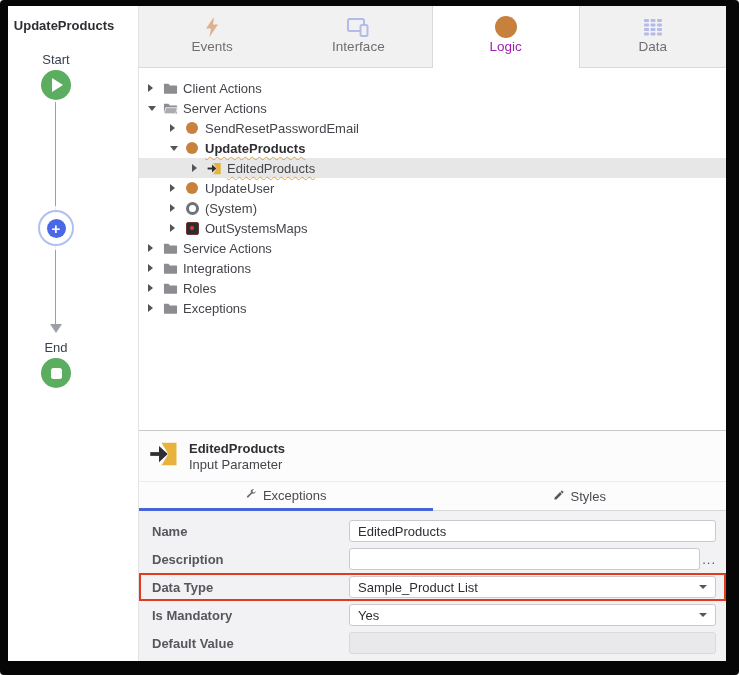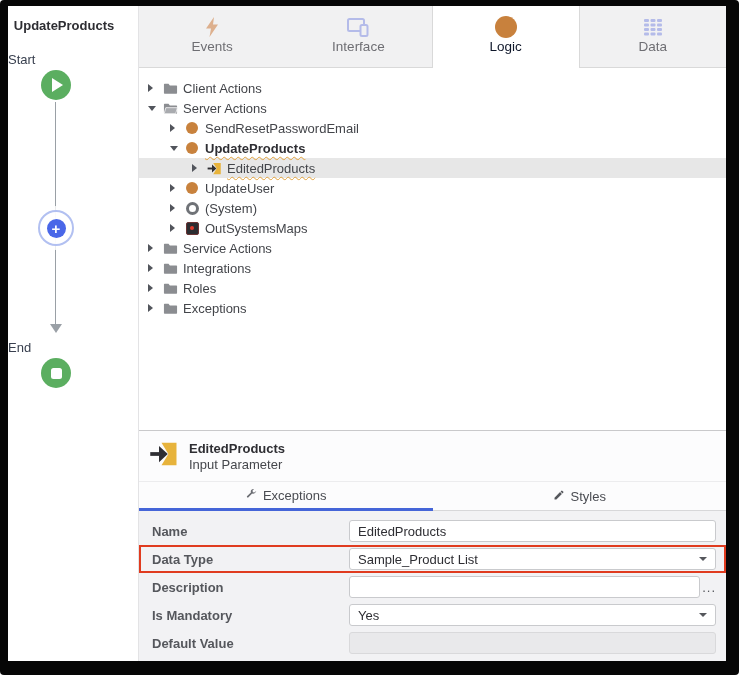--- a/index.html
+++ b/index.html
@@ -3,40 +3,40 @@
 <meta charset="utf-8">
 <style>
   * { margin:0; padding:0; box-sizing:border-box; }
   html,body { width:739px; height:675px; background:#fff; font-family:"Liberation Sans","DejaVu Sans",sans-serif; }
   .frame { position:absolute; left:0; top:0; width:739px; height:675px; background:#060606; border-radius:4px; }
   .app { position:absolute; left:8px; top:6px; width:718px; height:655px; background:#fff; overflow:hidden; display:flex; }
 
   
   .flow-panel { width:131px; flex:none; position:relative; background:#fff; border-right:1px solid #e3e3e5; }
   .flow-title { position:absolute; top:12px; left:0; width:112px; text-align:center; font-size:13px; font-weight:bold; color:#2e2e33; }
-  .flow-label { position:absolute; width:96px; font-size:13px; color:#39404f; }
+  .flow-label { position:absolute; width:96px; text-align:center; font-size:13px; color:#39404f; }
   .start-label { top:46px; left:0; }
   .end-label { top:334px; left:0; }
   .node { position:absolute; width:30px; height:30px; border-radius:50%; background:#5bae60; display:flex; align-items:center; justify-content:center; }
   .node-start { top:64px; left:33px; }
   .node-end { top:352px; left:33px; }
   .play-tri { width:0; height:0; border-left:11px solid #fff; border-top:7px solid transparent; border-bottom:7px solid transparent; margin-left:3px; }
   .stop-sq { width:11px; height:11px; background:#fff; border-radius:2.5px; }
   .flow-line { position:absolute; left:47px; top:96px; width:0; height:222px; border-left:1.5px solid #9aa0a6; }
   .flow-arrowhead { position:absolute; left:42px; top:318px; width:0; height:0; border-top:9px solid #9aa0a6; border-left:6px solid transparent; border-right:6px solid transparent; }
   .plus-wrap { position:absolute; left:30px; top:204px; width:36px; height:36px; border:2px solid #b2c0f1; border-radius:50%; background:rgba(255,255,255,.95); display:flex; align-items:center; justify-content:center; box-shadow:0 0 0 4px rgba(255,255,255,.8); }
   .plus-btn { width:19px; height:19px; border-radius:50%; background:#4a67e8; color:#fff; display:flex; align-items:center; justify-content:center; font-size:15px; font-weight:bold; line-height:1; }
 
   
   .right-panel { flex:1; min-width:0; display:flex; flex-direction:column; }
 
   .tab-bar { height:62px; flex:none; background:#f1f1f2; border-bottom:1px solid #d9d9d9; display:flex; }
   .tab { flex:1; display:flex; flex-direction:column; align-items:center; padding-top:9px; gap:0; font-size:13.5px; color:#6e6e73; }
   .tab .tab-icon { height:24px; display:flex; align-items:center; justify-content:center; }
-  .tab.selected { background:#fff; border-left:1px solid #d9d9d9; border-right:1px solid #d9d9d9; margin-bottom:-1px; color:#0f172a; }
+  .tab.selected { background:#fff; border-left:1px solid #d9d9d9; border-right:1px solid #d9d9d9; margin-bottom:-1px; color:#a21caf; }
   .logic-dot { width:22px; height:22px; border-radius:50%; background:#c8813d; }
 
   
   .tree { flex:1; background:#fff; padding-top:10px; overflow:hidden; }
   .tree-row { height:20px; display:flex; align-items:center; font-size:13px; color:#43454a; padding-left:9px; }
   .tree-row.lvl1 { padding-left:31px; }
   .tree-row.lvl2 { padding-left:53px; }
   .tree-row.selected { background:#e7e7e7; }
   .tw { width:14px; flex:none; display:flex; align-items:center; }
   .tw.collapsed::before { content:""; border-left:5px solid #52555c; border-top:4px solid transparent; border-bottom:4px solid transparent; }
@@ -296,33 +296,33 @@
 
       <div class="props">
 
         <div class="prow">
           <span class="plabel">Name</span>
           <span class="pctrl">
             <span class="fbox">EditedProducts</span>
           </span>
         </div>
 
+        <div class="prow">
+          <span class="plabel">Description</span>
+          <span class="pctrl">
+            <span class="fbox"></span>
+            <span class="ellipsis-btn">...</span>
+          </span>
+        </div>
+
         <div class="prow highlight">
           <span class="plabel">Data Type</span>
           <span class="pctrl">
             <span class="fbox">Sample_Product List</span>
             <span class="select-caret"></span>
-          </span>
-        </div>
-
-        <div class="prow">
-          <span class="plabel">Description</span>
-          <span class="pctrl">
-            <span class="fbox"></span>
-            <span class="ellipsis-btn">...</span>
           </span>
         </div>
 
         <div class="prow">
           <span class="plabel">Is Mandatory</span>
           <span class="pctrl">
             <span class="fbox">Yes</span>
             <span class="select-caret"></span>
           </span>
         </div>

